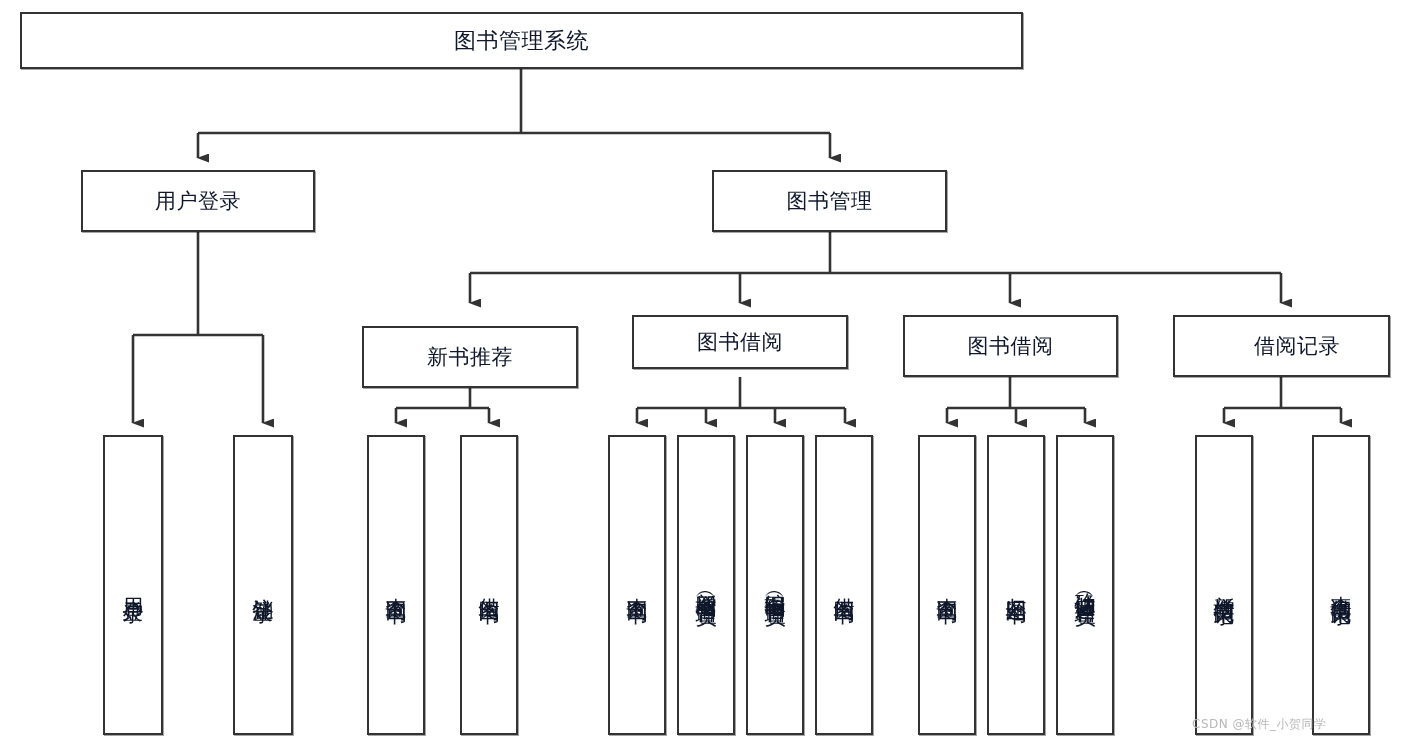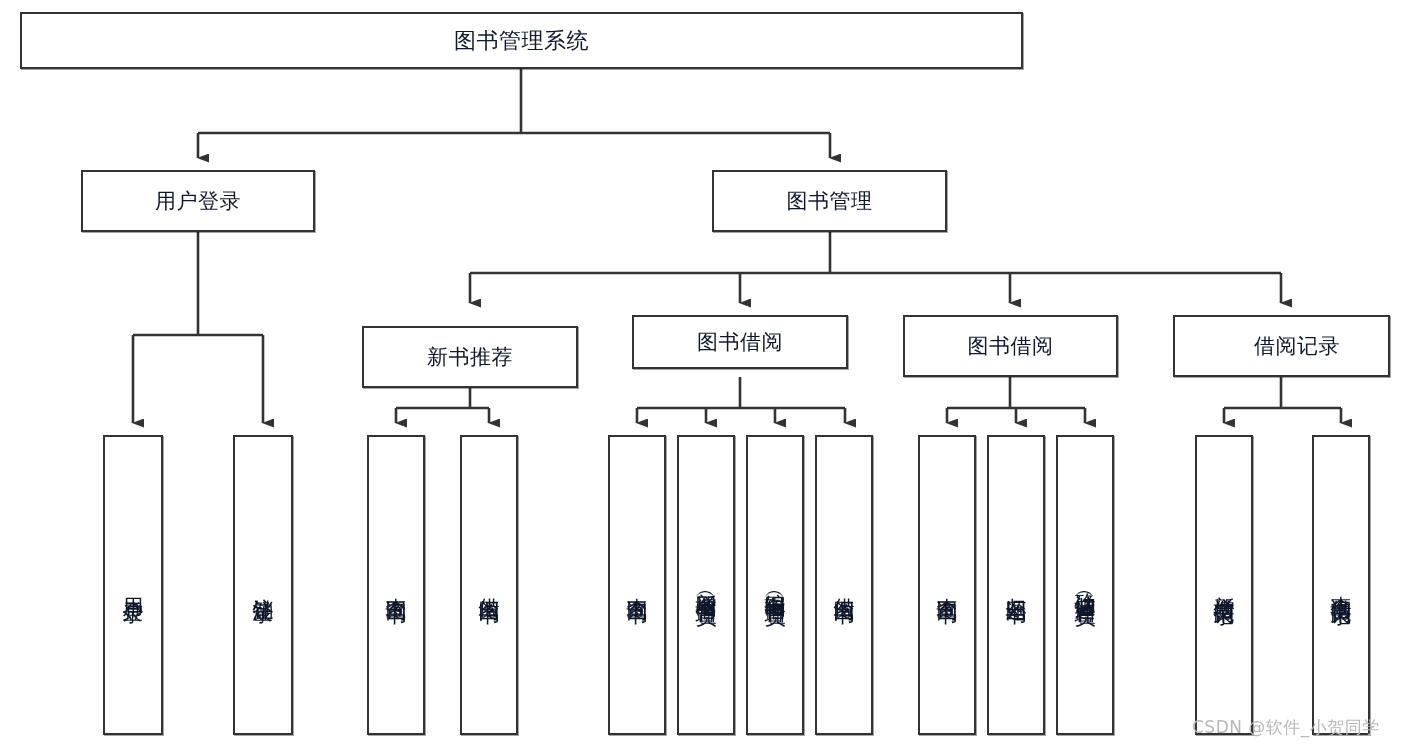--- a/index.html
+++ b/index.html
@@ -46,21 +46,21 @@
     text-orientation:upright;
     white-space:normal;
     line-height:1.05;
     letter-spacing:2px;
     font-size:21px;
     max-height:290px;
   }
   .node.root .lbl{font-size:22px;}
   .watermark{
     position:absolute;
-    font-size:17px;
+    font-size:12px;
     color:#b8b8b8;
     letter-spacing:0.5px;
     white-space:nowrap;
     user-select:none;
   }
 </style>
 </head>
 <body>
 
 <div id="canvas">

